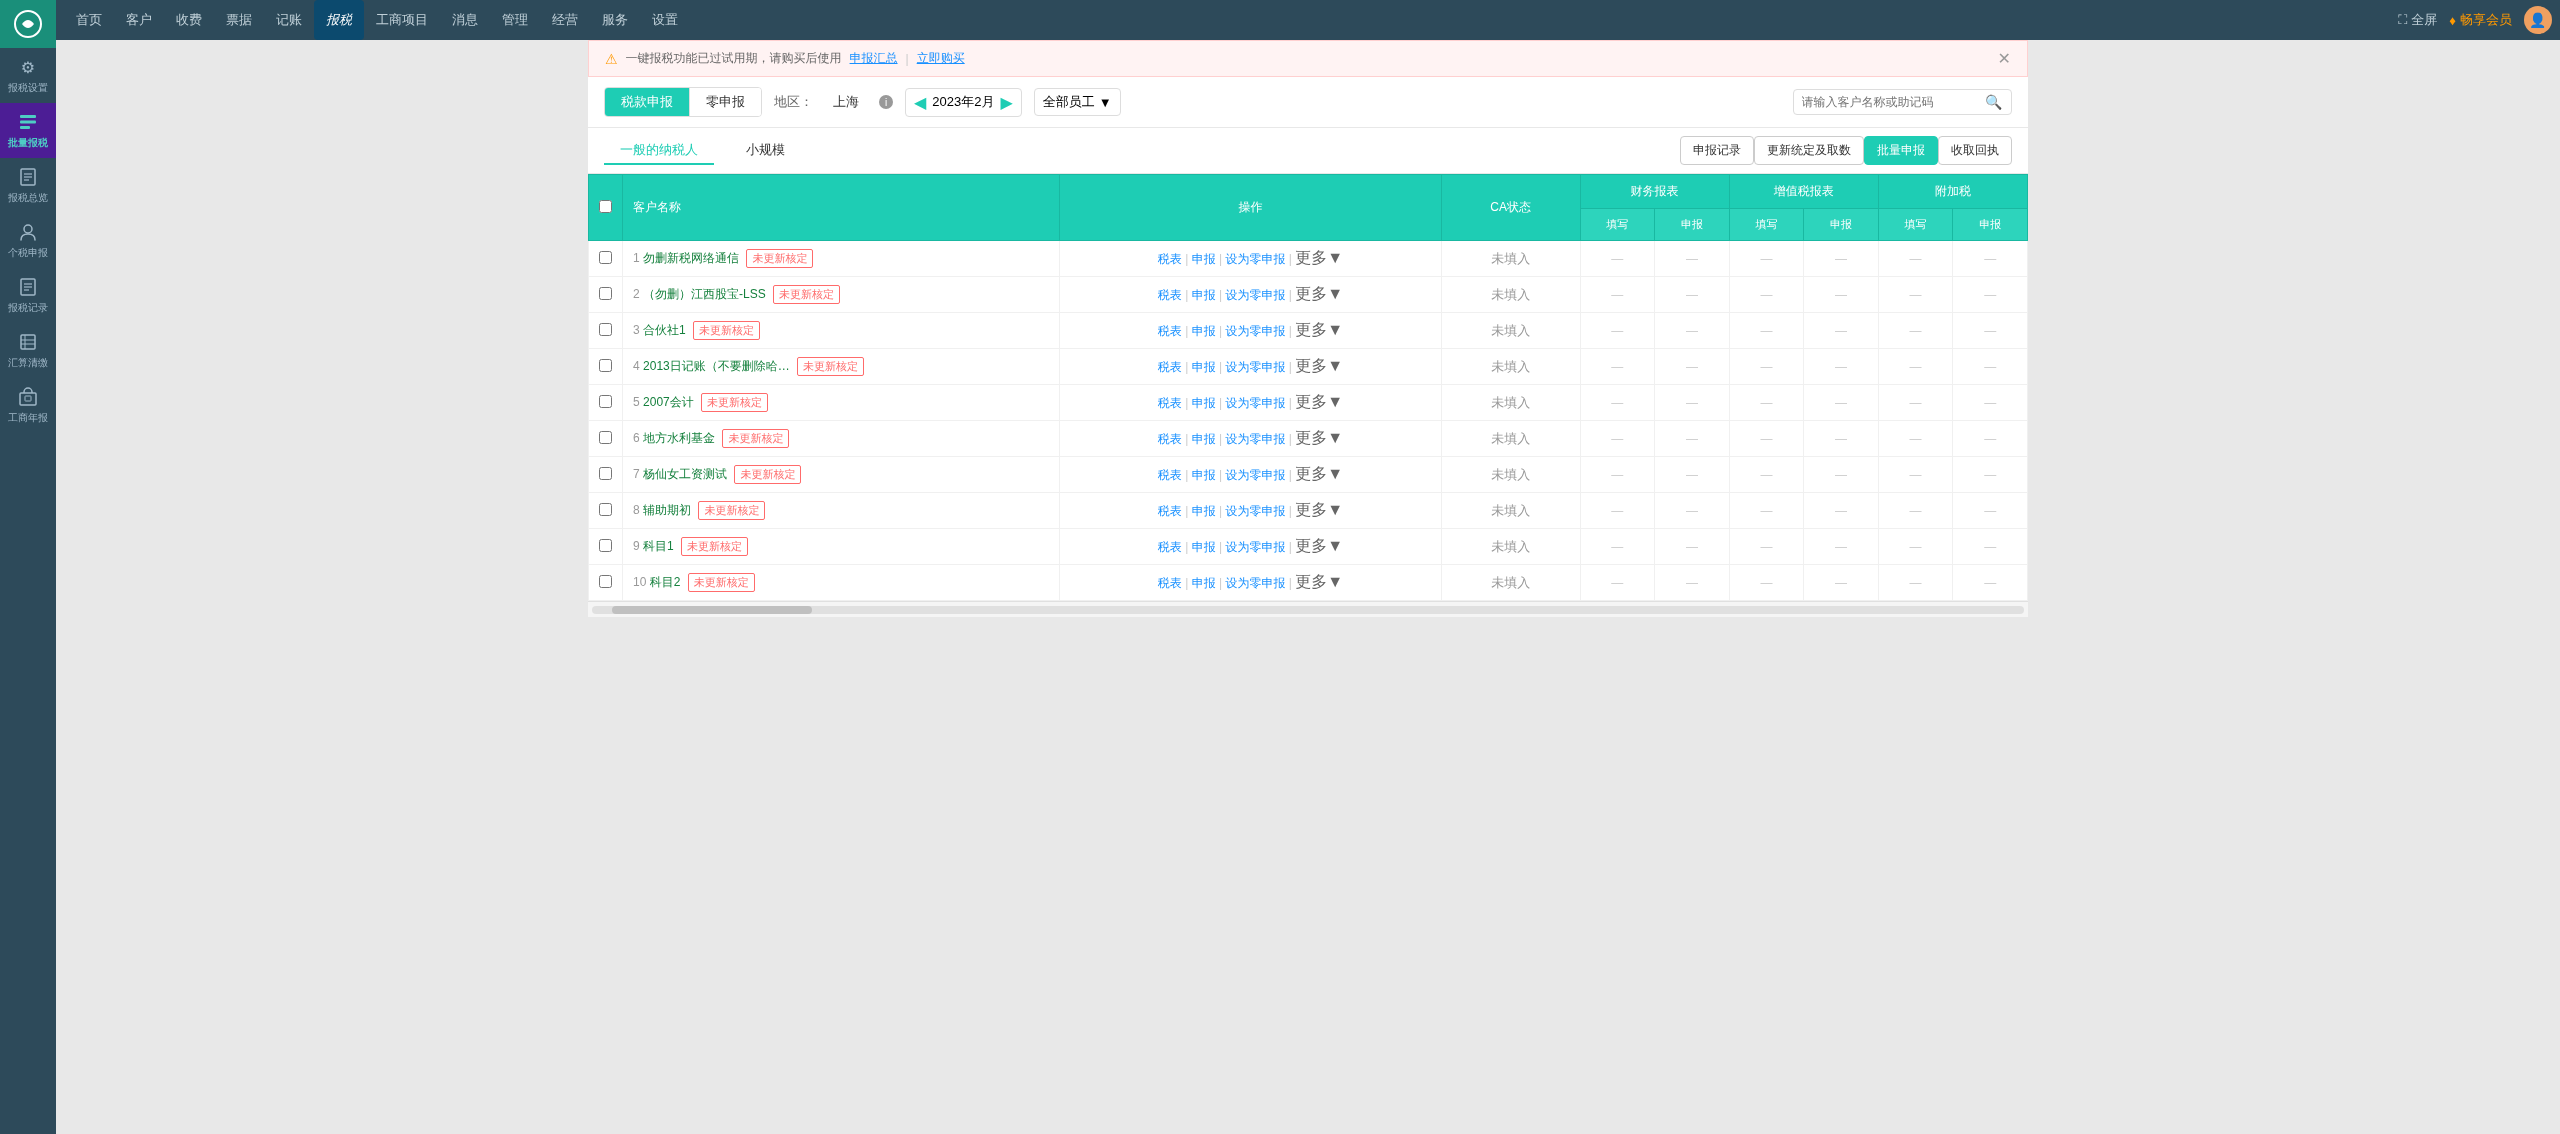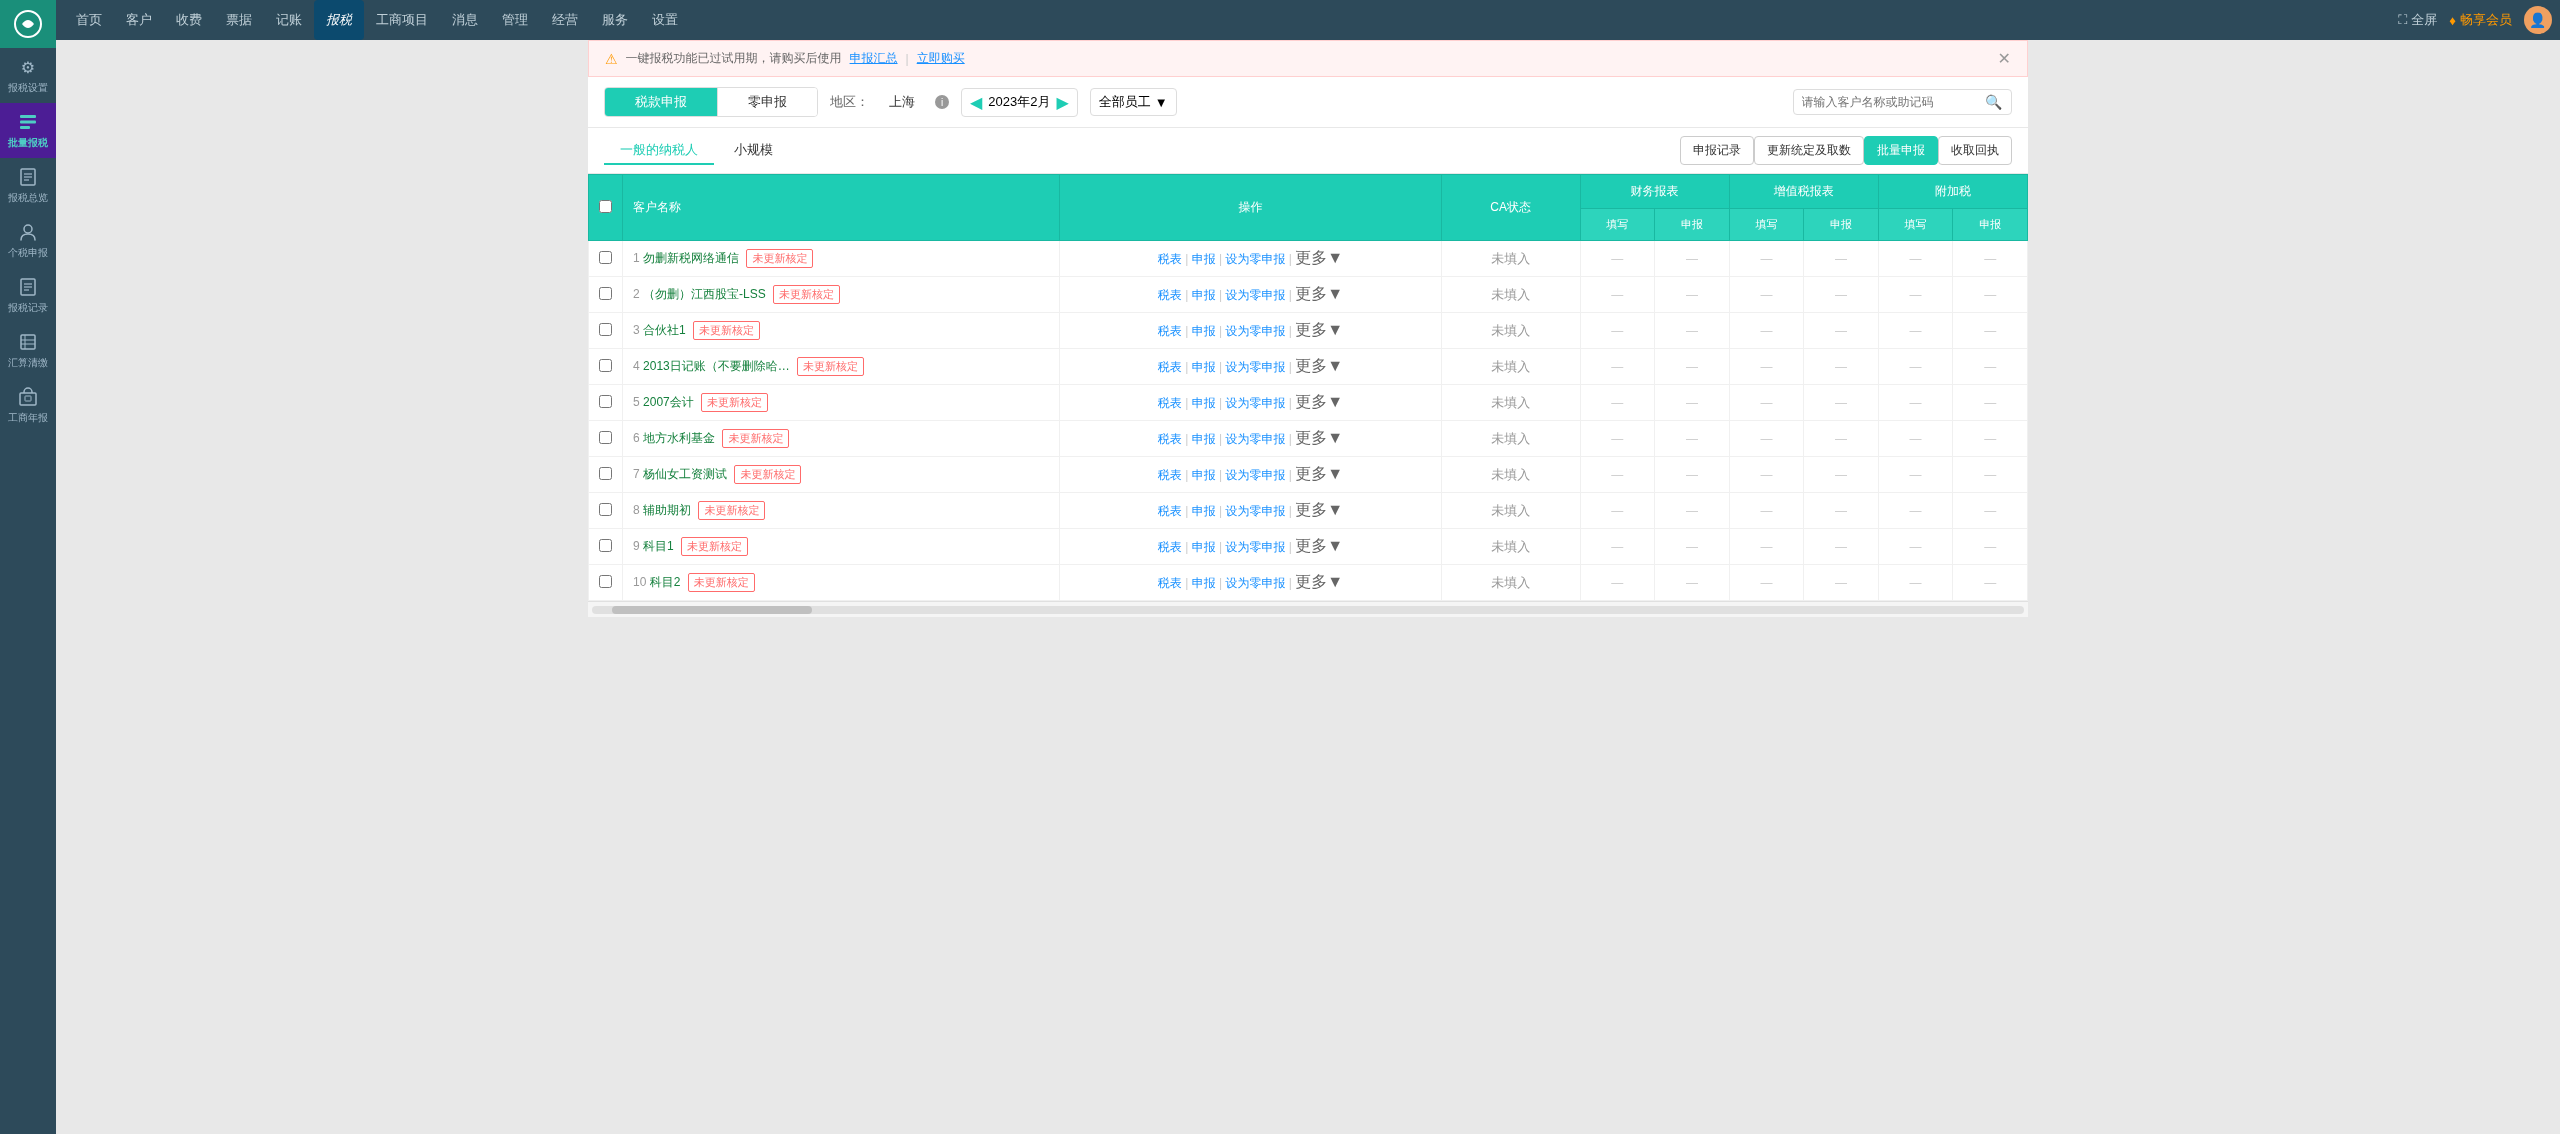--- a/index.html
+++ b/index.html
@@ -146,21 +146,21 @@
       flex-wrap: wrap;
     }
 
     .tab-group {
       display: flex;
       border: 1px solid #ddd;
       border-radius: 4px;
       overflow: hidden;
     }
     .tab-btn {
-      padding: 5px 30px;
+      padding: 5px 16px;
       background: white;
       border: none;
       cursor: pointer;
       font-size: 13px;
       color: #333;
     }
     .tab-btn.active {
       background: #1ecdb4;
       color: white;
     }
@@ -225,21 +225,21 @@
     .toolbar2 {
       padding: 8px 16px;
       display: flex;
       align-items: center;
       gap: 12px;
       border-bottom: 1px solid #e8e8e8;
     }
 
     .taxpayer-tabs {
       display: flex;
-      gap: 4px;
+      gap: 16px;
     }
     .taxpayer-tab {
       padding: 4px 16px;
       font-size: 13px;
       cursor: pointer;
       color: #333;
       border-bottom: 2px solid transparent;
     }
     .taxpayer-tab.active {
       color: #1ecdb4;

